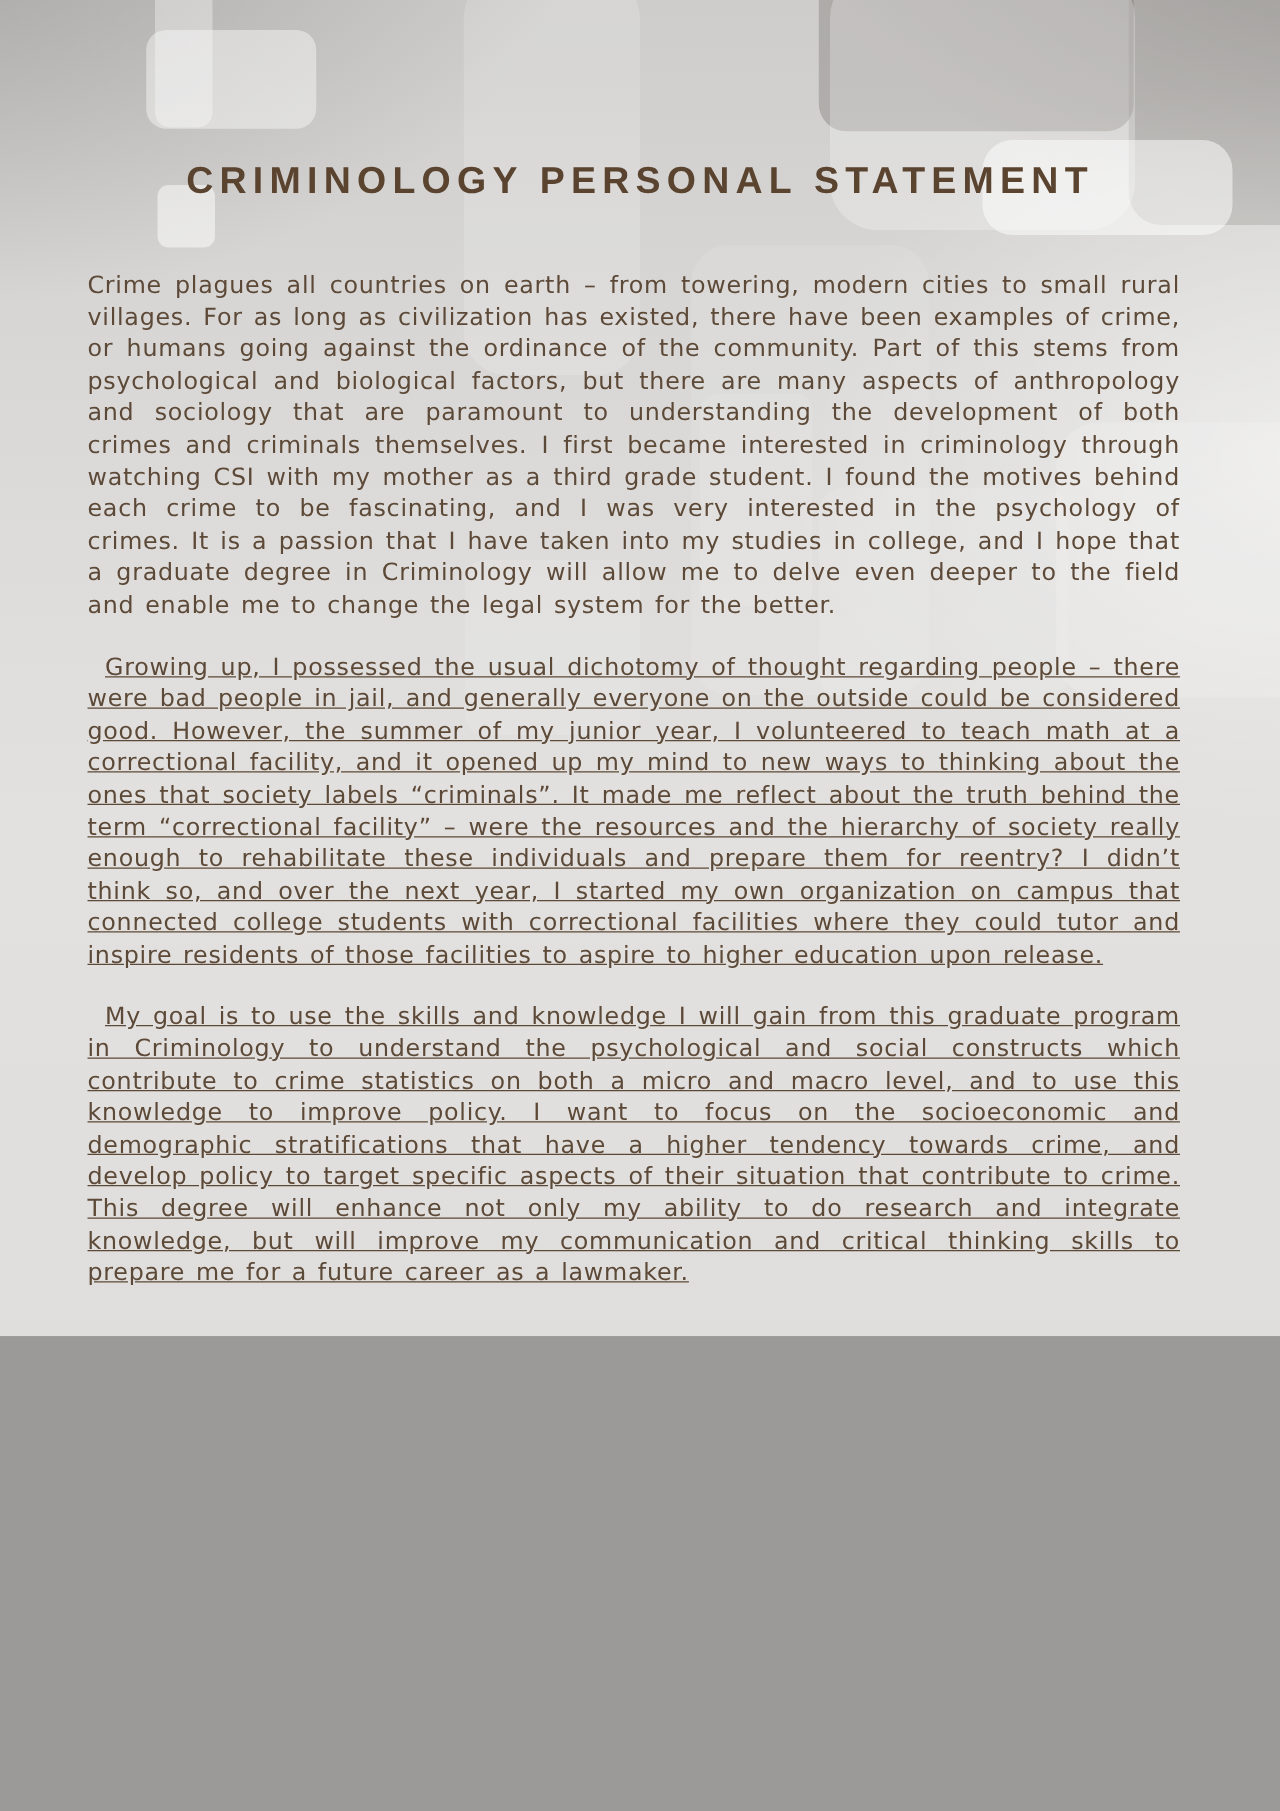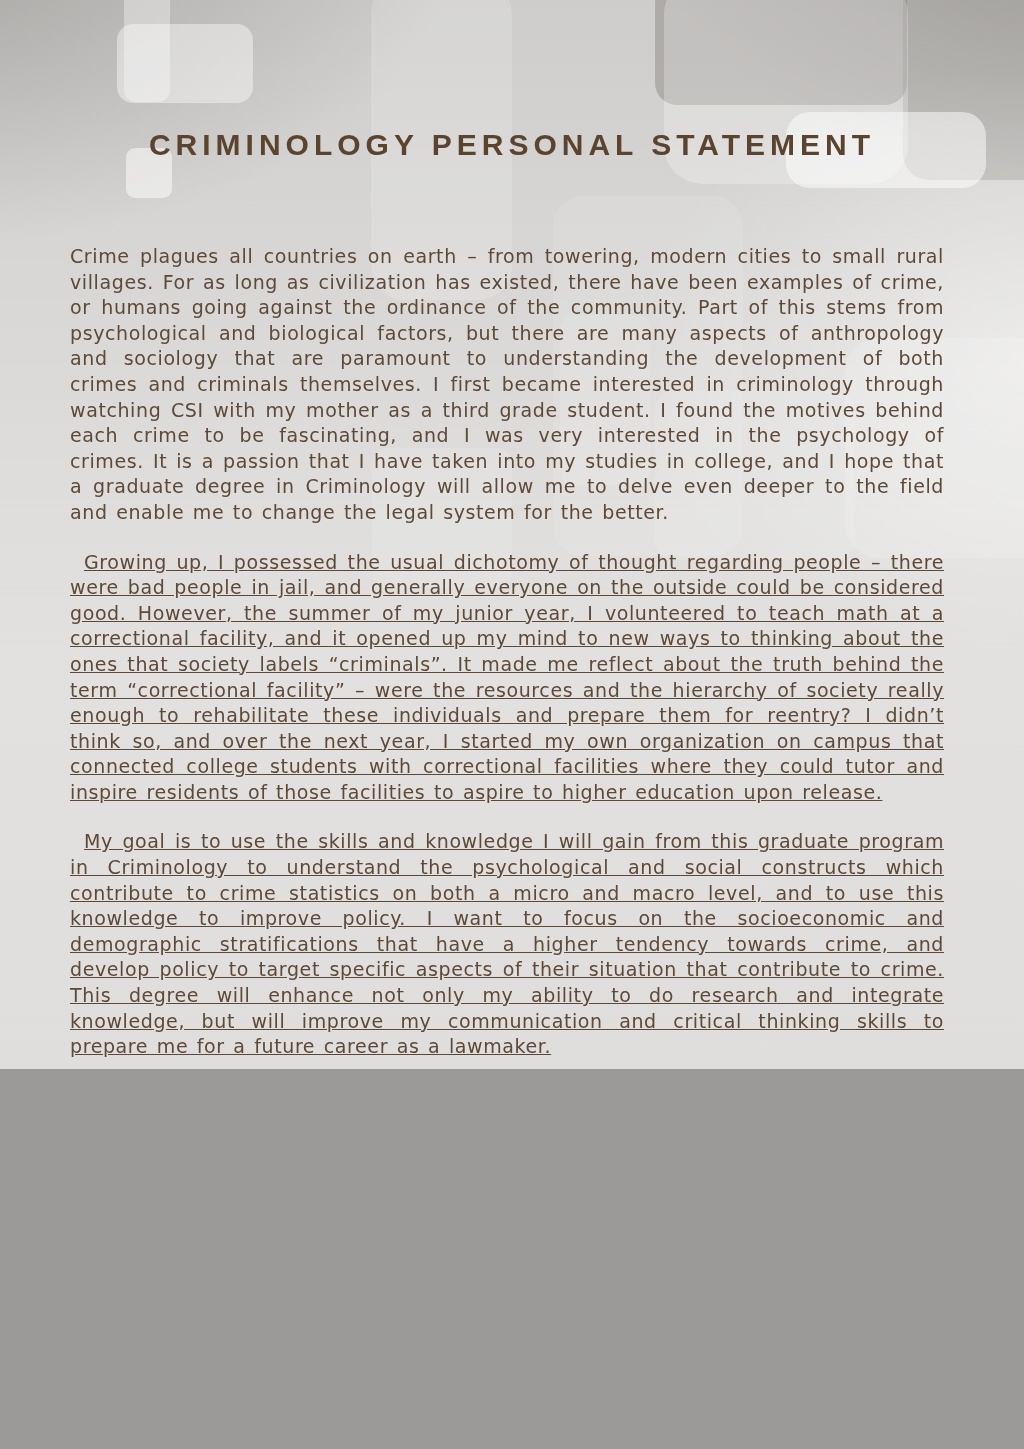--- a/index.html
+++ b/index.html
@@ -42,21 +42,20 @@
   }
   .body-text{
     position:absolute;left:70px;top:216px;width:874px;
     font-family:"DejaVu Sans","Liberation Sans",sans-serif;
     font-size:19px;
     line-height:25.6px;
     letter-spacing:0.6px;
     word-spacing:2px;
     color:#5d4937;
     text-align:justify;
-    margin-top:28px;
   }
   .body-text p{margin:0 0 24px 0;}
   .body-text p.indent{text-indent:14px;text-decoration:underline;}
 
   
   .logo{position:absolute;left:250px;top:1296px;width:530px;height:150px;cursor:pointer;}
   .logo-mark{position:absolute;left:0;top:0;z-index:2;}
   .logo-text{
     position:absolute;left:56px;top:32px;z-index:1;
     display:flex;align-items:baseline;

